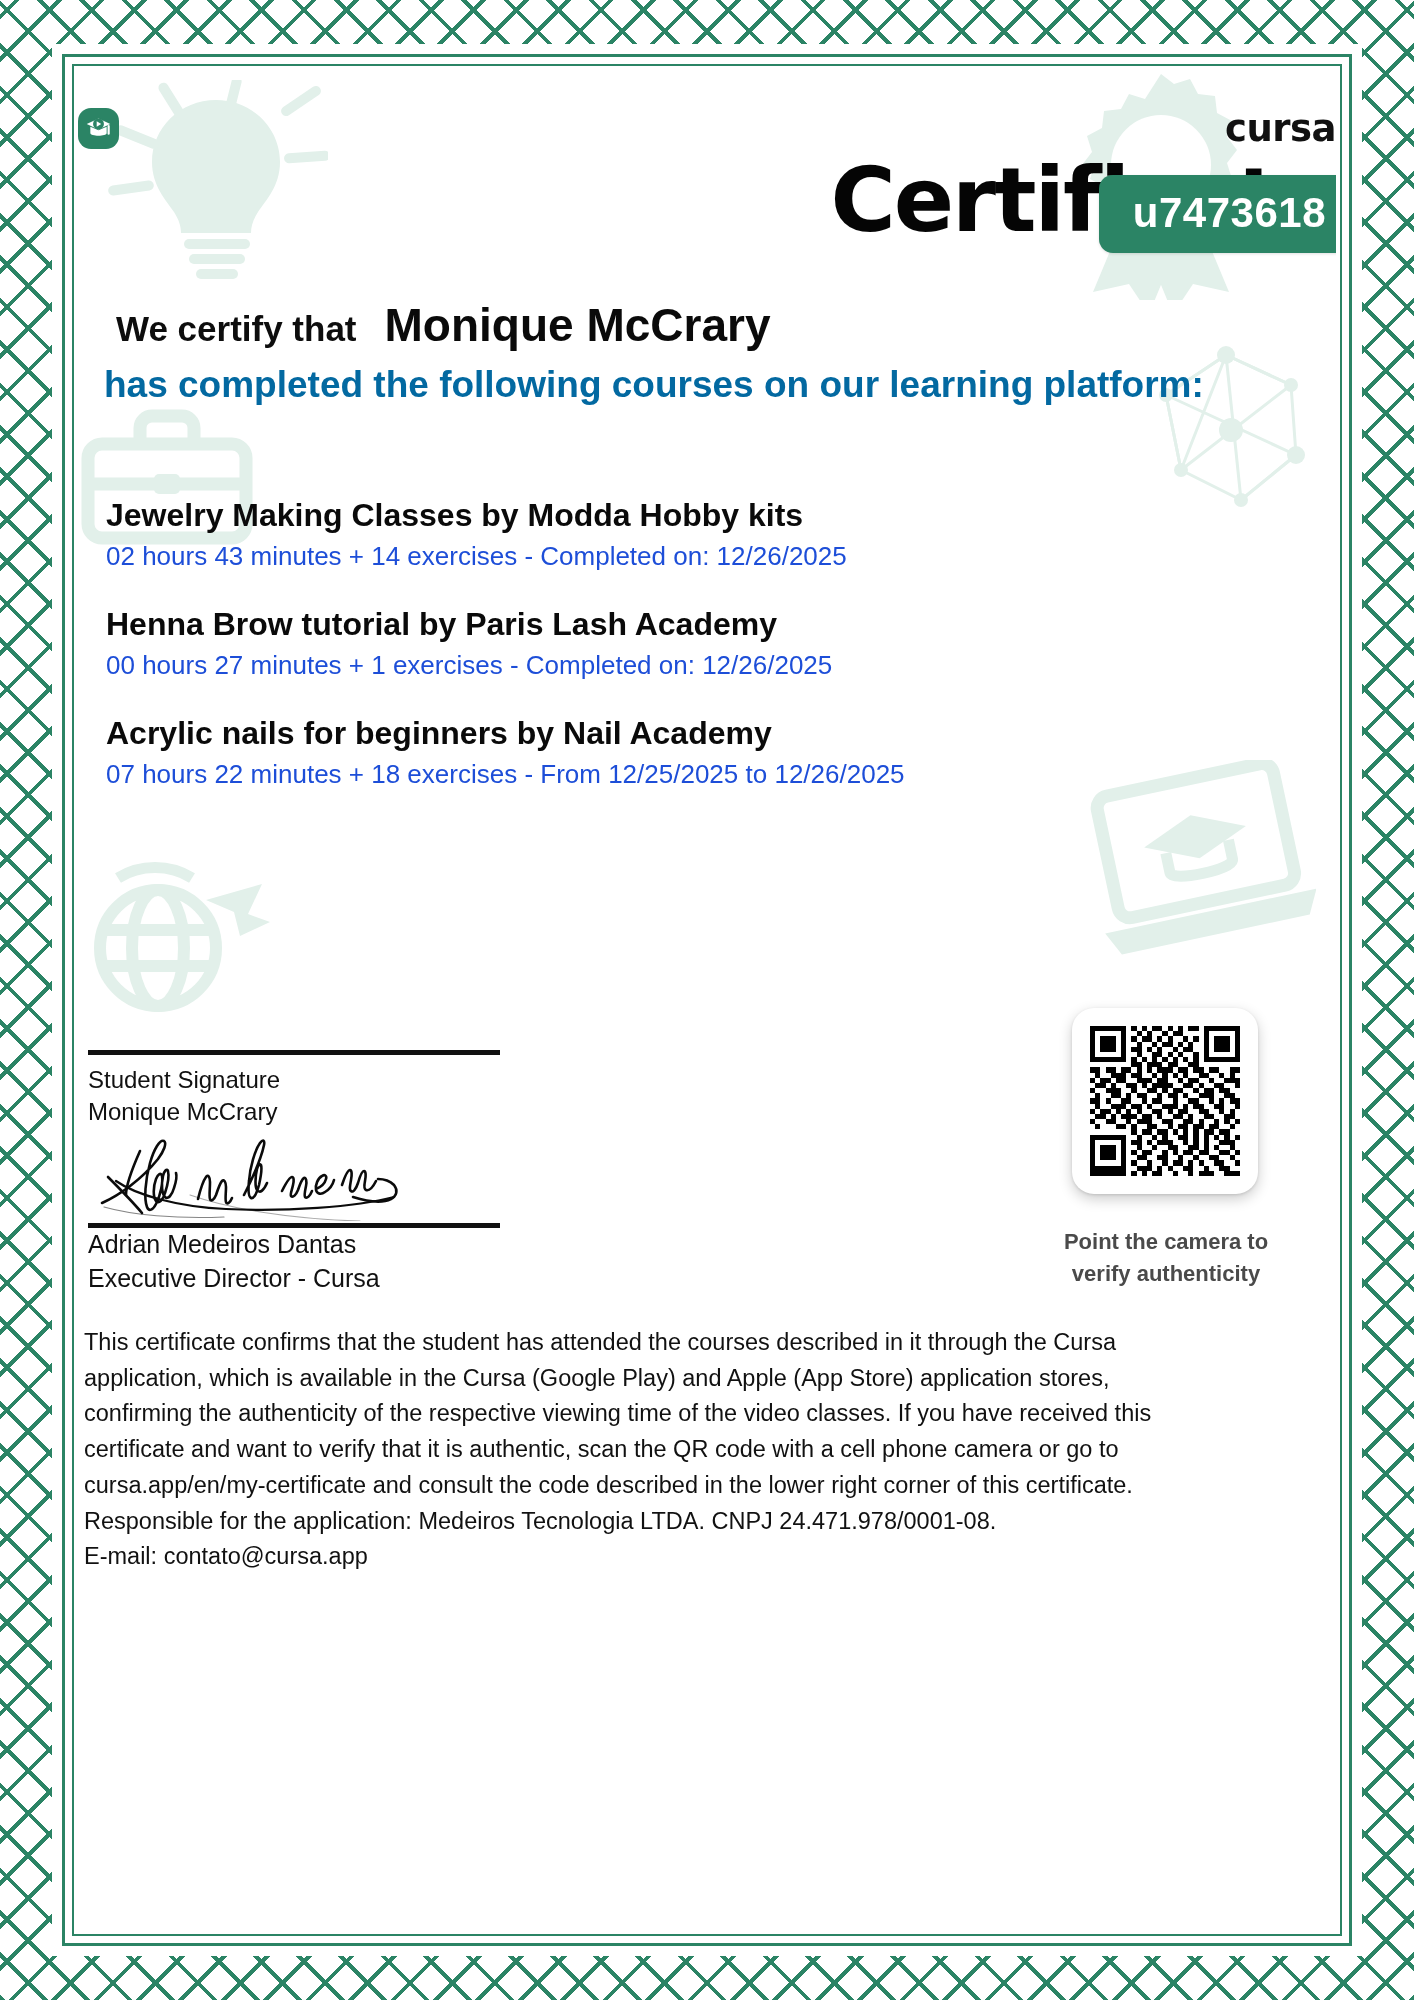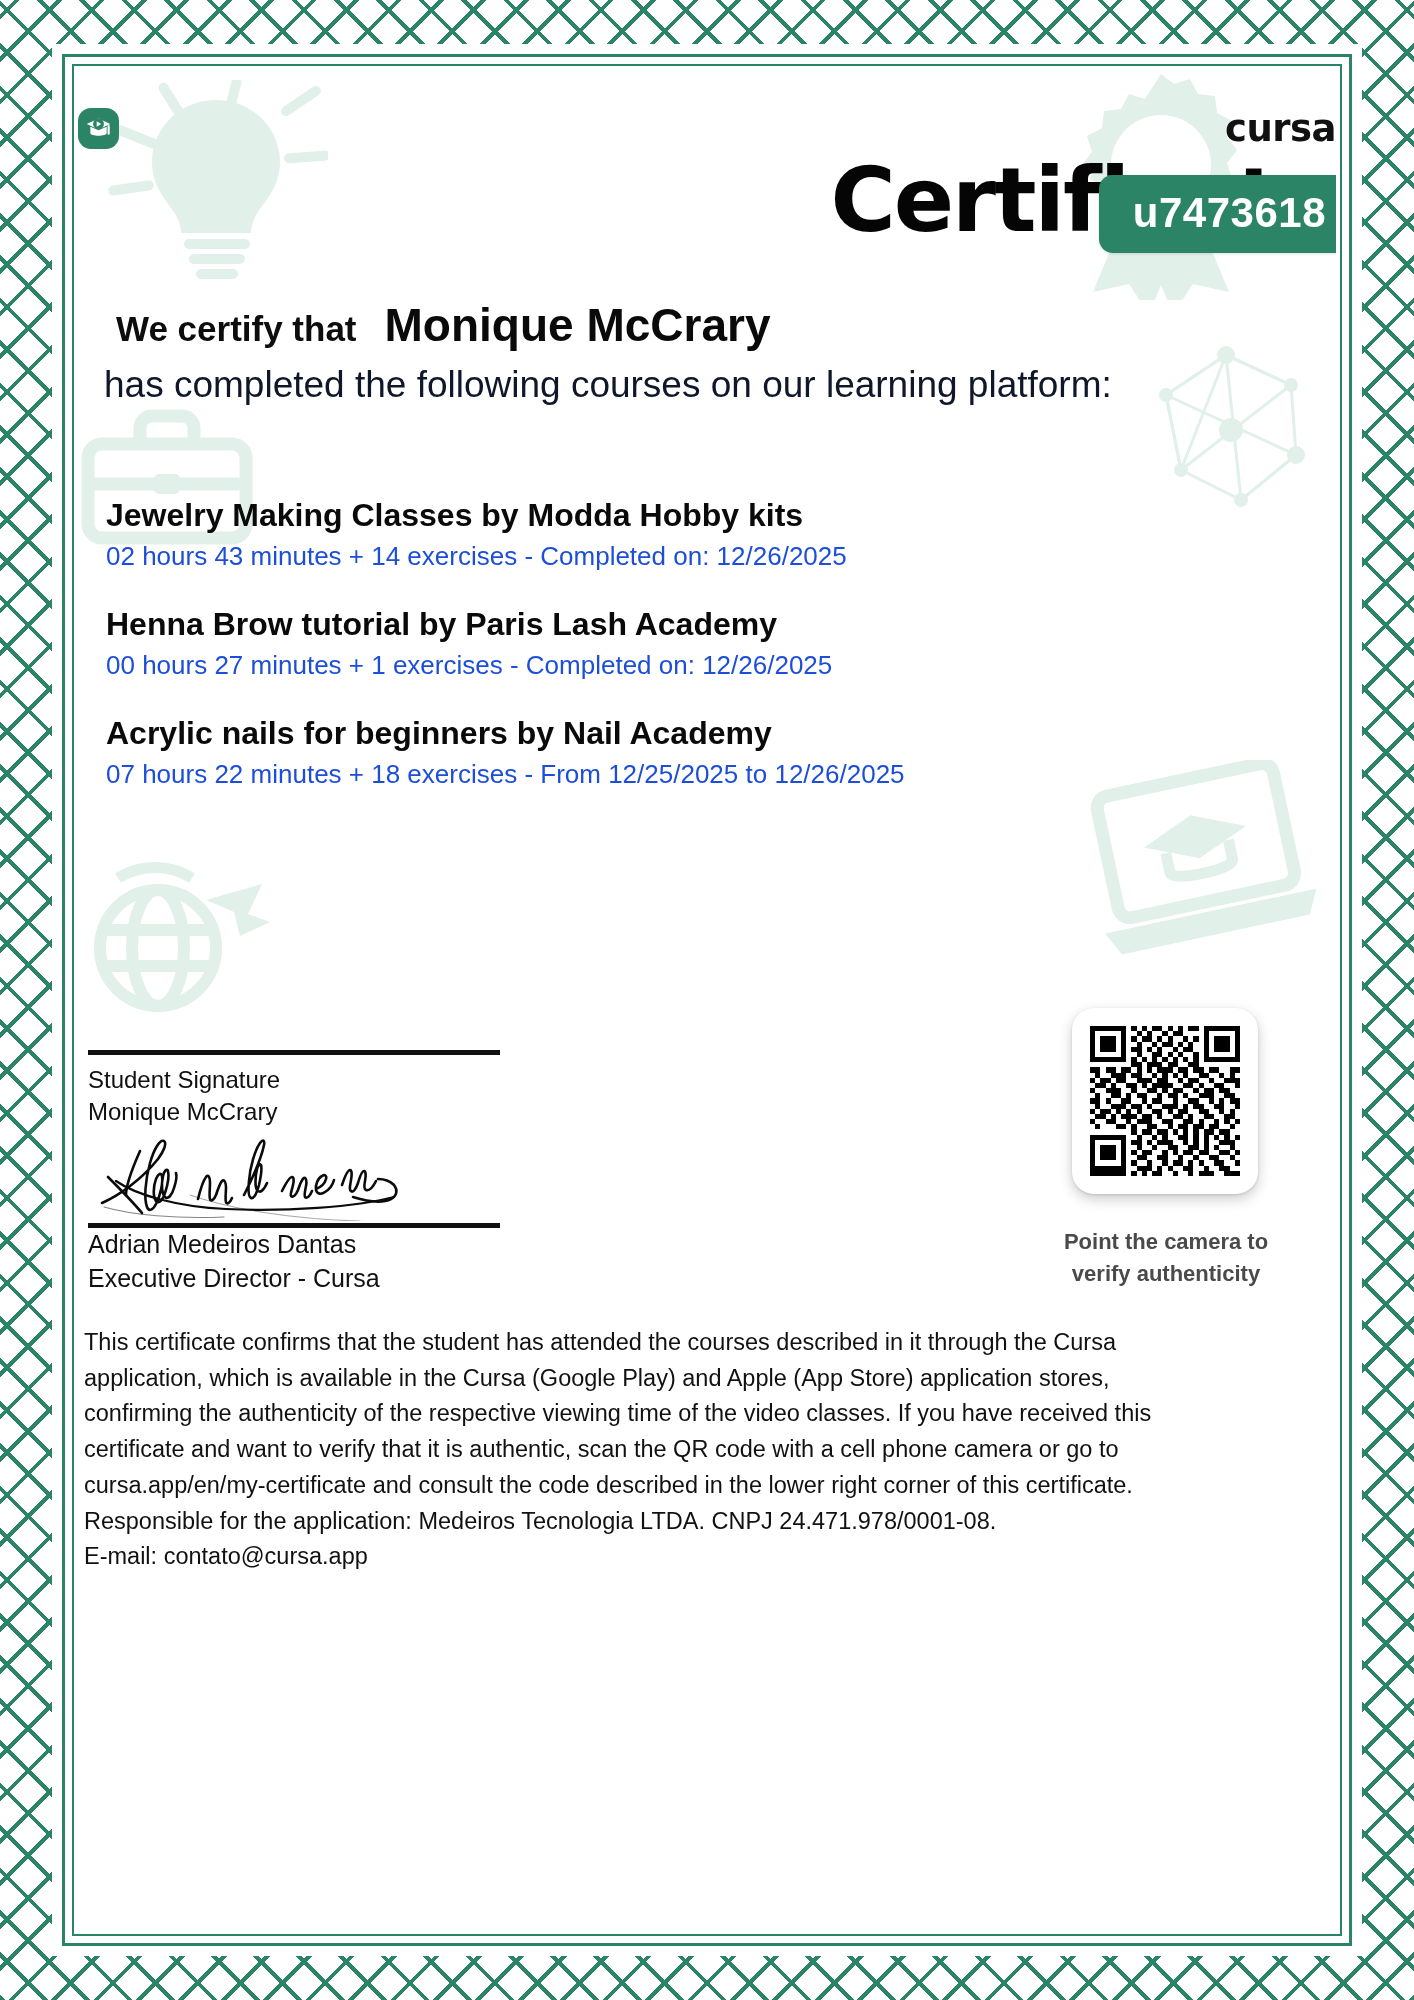--- a/index.html
+++ b/index.html
@@ -102,21 +102,21 @@
   }
   .certify-lead {
     font-size:35px; font-weight:700; color:#0d0d0d;
     font-stretch:condensed;
   }
   .certify-name {
     font-size:46px; font-weight:700; color:#0a0a0a;
   }
   .certify-line2 {
     margin-top:12px;
-    font-size:37px; font-weight:400; color:#0f172a;
+    font-size:37px; font-weight:700; color:#0369a1;
   }
 
   
   .courses { position:absolute; top:425px; left:28px; right:40px; }
   .course { margin-bottom:30px; }
   .course-title {
     font-size:32px; font-weight:700; color:#0a0a0a;
     line-height:1.25;
   }
   .course-meta {

